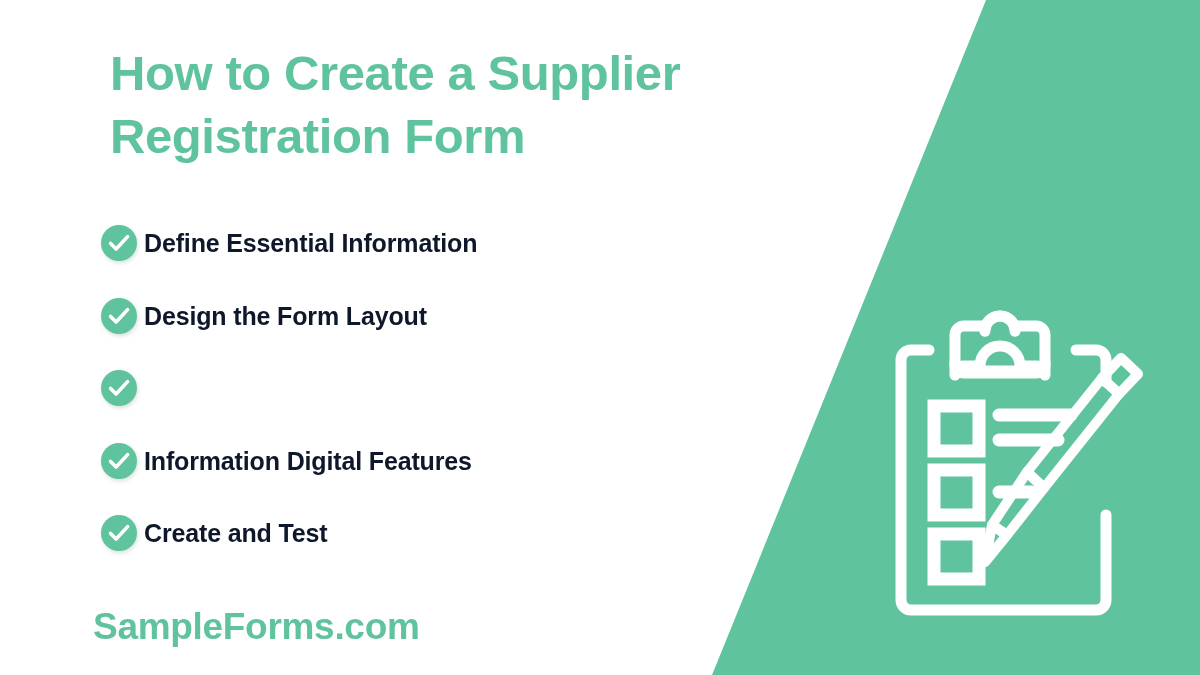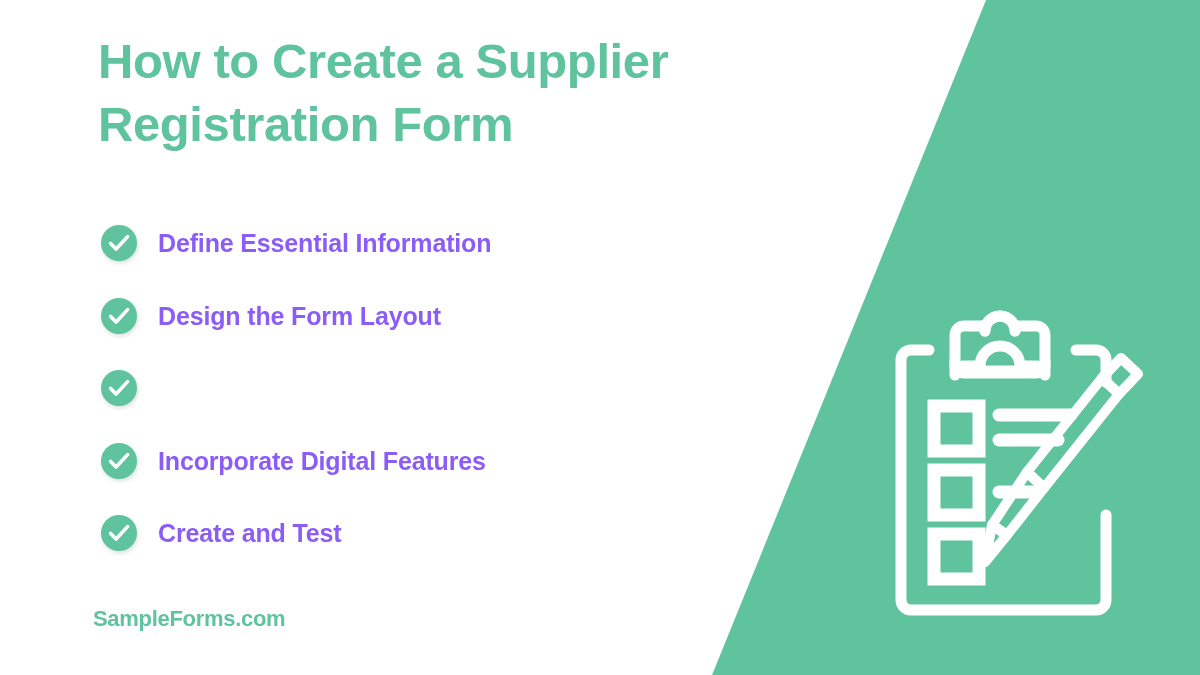--- a/index.html
+++ b/index.html
@@ -36,21 +36,21 @@
     left: 98px;
     top: 0;
     width: 620px;
     height: 675px;
   }
   #page-title {
     position: absolute;
     left: 0;
     top: 30px;
     width: 600px;
-    margin: 0;
+    margin: 12px;
     font-family: "Liberation Sans", sans-serif;
     font-size: 49px;
     line-height: 63px;
     font-weight: bold;
     letter-spacing: -0.4px;
     color: #5fc39e;
   }
   #steps-list {
     position: absolute;
     left: 3px;
@@ -72,30 +72,30 @@
     height: 36px;
     margin-top: 3px;
     filter: drop-shadow(1.5px 2.5px 2px rgba(120,140,130,0.28));
   }
   .step-label {
     font-family: "Liberation Sans", sans-serif;
     font-size: 25px;
     line-height: 42px;
     font-weight: bold;
     letter-spacing: -0.15px;
-    color: #8b5cf6;
-    margin-left: 21px;
+    color: #0f172a;
+    margin-left: 7px;
     white-space: nowrap;
   }
   #brand {
     position: absolute;
     left: -5px;
     top: 606px;
     font-family: "Liberation Sans", sans-serif;
-    font-size: 22px;
+    font-size: 37px;
     font-weight: bold;
     letter-spacing: -0.3px;
     color: #5fc39e;
   }
   
   #clipboard-illustration {
     position: absolute;
     z-index: 4;
     left: 886px;
     top: 300px;
@@ -139,21 +139,21 @@
           <circle cx="18" cy="18" r="18" fill="#5fc39e"></circle>
           <path d="M9.6 18.4 L15.1 24.0 L26.6 11.6" fill="none" stroke="#ffffff" stroke-width="3.6" stroke-linecap="round" stroke-linejoin="round"></path>
         </svg>
       </li>
 
       <li class="step-item">
         <svg class="check-icon" viewBox="0 0 36 36">
           <circle cx="18" cy="18" r="18" fill="#5fc39e"></circle>
           <path d="M9.6 18.4 L15.1 24.0 L26.6 11.6" fill="none" stroke="#ffffff" stroke-width="3.6" stroke-linecap="round" stroke-linejoin="round"></path>
         </svg>
-        <span class="step-label">Incorporate Digital Features</span>
+        <span class="step-label">Information Digital Features</span>
       </li>
 
       <li class="step-item">
         <svg class="check-icon" viewBox="0 0 36 36">
           <circle cx="18" cy="18" r="18" fill="#5fc39e"></circle>
           <path d="M9.6 18.4 L15.1 24.0 L26.6 11.6" fill="none" stroke="#ffffff" stroke-width="3.6" stroke-linecap="round" stroke-linejoin="round"></path>
         </svg>
         <span class="step-label">Create and Test</span>
       </li>
 

